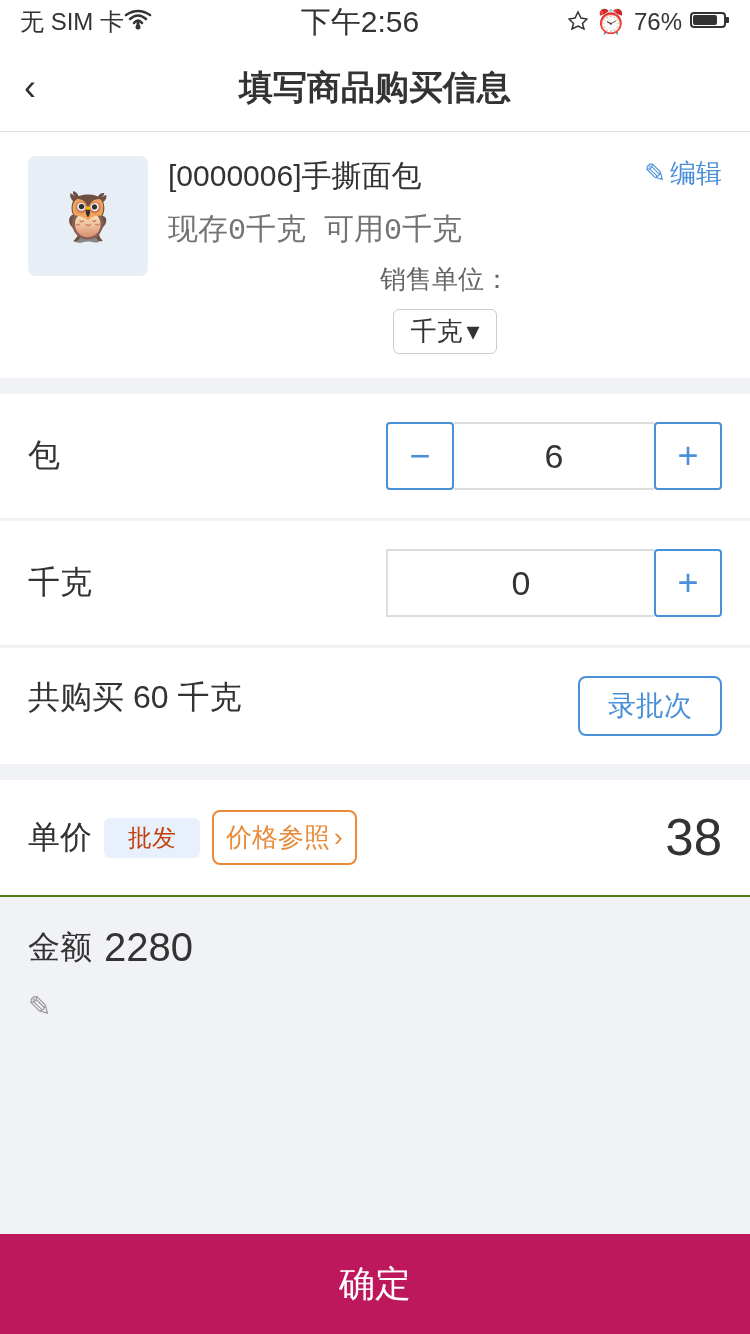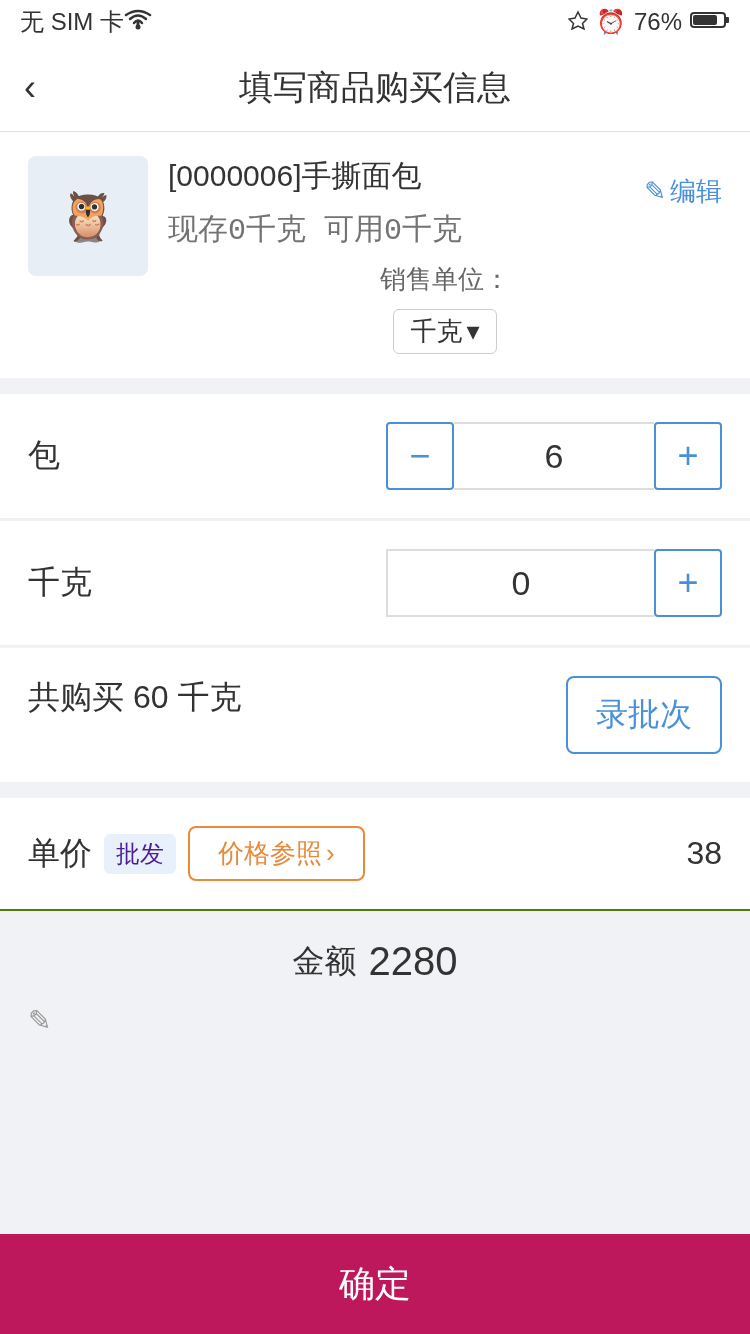--- a/index.html
+++ b/index.html
@@ -42,21 +42,21 @@
     }
     .nav-back {
       position: absolute;
       left: 24px;
       font-size: 36px;
       color: #333;
       cursor: pointer;
     }
     .nav-title {
       font-size: 34px;
-      font-weight: 400;
+      font-weight: 700;
       color: #333;
     }
 
     
     .product-section {
       background: #fff;
       padding: 24px 28px;
       display: flex;
       align-items: flex-start;
       gap: 20px;
@@ -107,21 +107,21 @@
     .edit-btn {
       font-size: 26px;
       color: #4a90d9;
       display: flex;
       align-items: center;
       gap: 4px;
     }
     .product-top-row {
       display: flex;
       justify-content: space-between;
-      align-items: flex-end;
+      align-items: flex-start;
     }
 
     
     .input-section {
       background: #fff;
       margin-bottom: 2px;
     }
     .input-row {
       display: flex;
       align-items: center;
@@ -192,22 +192,22 @@
       justify-content: space-between;
       margin-bottom: 16px;
     }
     .summary-text {
       font-size: 32px;
       color: #333;
     }
     .batch-btn {
       border: 2px solid #4a90d9;
       border-radius: 8px;
-      padding: 15px 28px;
-      font-size: 32px;
+      padding: 9px 28px;
+      font-size: 28px;
       color: #4a90d9;
       background: #fff;
       cursor: pointer;
     }
 
     
     .price-section {
       background: #fff;
       padding: 28px 28px;
       margin-bottom: 0;
@@ -220,56 +220,55 @@
     }
     .price-label-area {
       display: flex;
       align-items: center;
       gap: 12px;
       font-size: 32px;
       color: #333;
     }
     .price-tag {
       background: #e8f0fb;
-      color: #4c1d95;
+      color: #c2410c;
       border-radius: 6px;
-      padding: 4px 12px;
+      padding: 4px 24px;
       font-size: 24px;
     }
     .price-ref-btn {
       border: 2px solid #e88a3a;
       border-radius: 8px;
-      padding: 8px 28px;
+      padding: 8px 12px;
       font-size: 26px;
       color: #e88a3a;
       background: #fff;
       display: flex;
       align-items: center;
       gap: 4px;
       cursor: pointer;
     }
     .price-value {
-      font-size: 32px;
+      font-size: 51px;
       color: #333;
       font-weight: 500;
     }
 
     
     .amount-section {
       background: #f0f2f5;
       padding: 28px 28px;
     }
     .amount-row {
       display: flex;
       align-items: center;
       gap: 12px;
       font-size: 32px;
       color: #333;
       margin-bottom: 20px;
-      justify-content: center;
     }
     .amount-value {
       font-size: 40px;
       font-weight: 500;
     }
     .remark-row {
       display: flex;
       align-items: center;
       gap: 12px;
       font-size: 28px;
@@ -316,20 +315,21 @@
       <span>
         <svg width="28" height="22" viewBox="0 0 28 22">
           <path d="M14 18 Q14 14 14 14" stroke="#333" stroke-width="3" fill="none" stroke-linecap="round"></path>
           <path d="M10 15 Q14 10 18 15" stroke="#333" stroke-width="2.5" fill="none" stroke-linecap="round"></path>
           <path d="M6 11 Q14 4 22 11" stroke="#333" stroke-width="2.5" fill="none" stroke-linecap="round"></path>
           <path d="M2 7 Q14 -1 26 7" stroke="#333" stroke-width="2.5" fill="none" stroke-linecap="round"></path>
           <circle cx="14" cy="19" r="2.5" fill="#333"></circle>
         </svg>
       </span>
     </div>
+    <div class="status-center">下午2:56</div>
     <div class="status-right">
       <span>
         <svg width="20" height="20" viewBox="0 0 20 20">
             <path d="M10 2 L13 8 L19 9 L14.5 13.5 L16 19 L10 16 L4 19 L5.5 13.5 L1 9 L7 8 Z" fill="none" stroke="#333" stroke-width="1.5"></path>
           </svg>
       </span>
       <span>⏰</span>
       <span>76%</span>
       <span>
         <svg width="40" height="20" viewBox="0 0 40 20">

